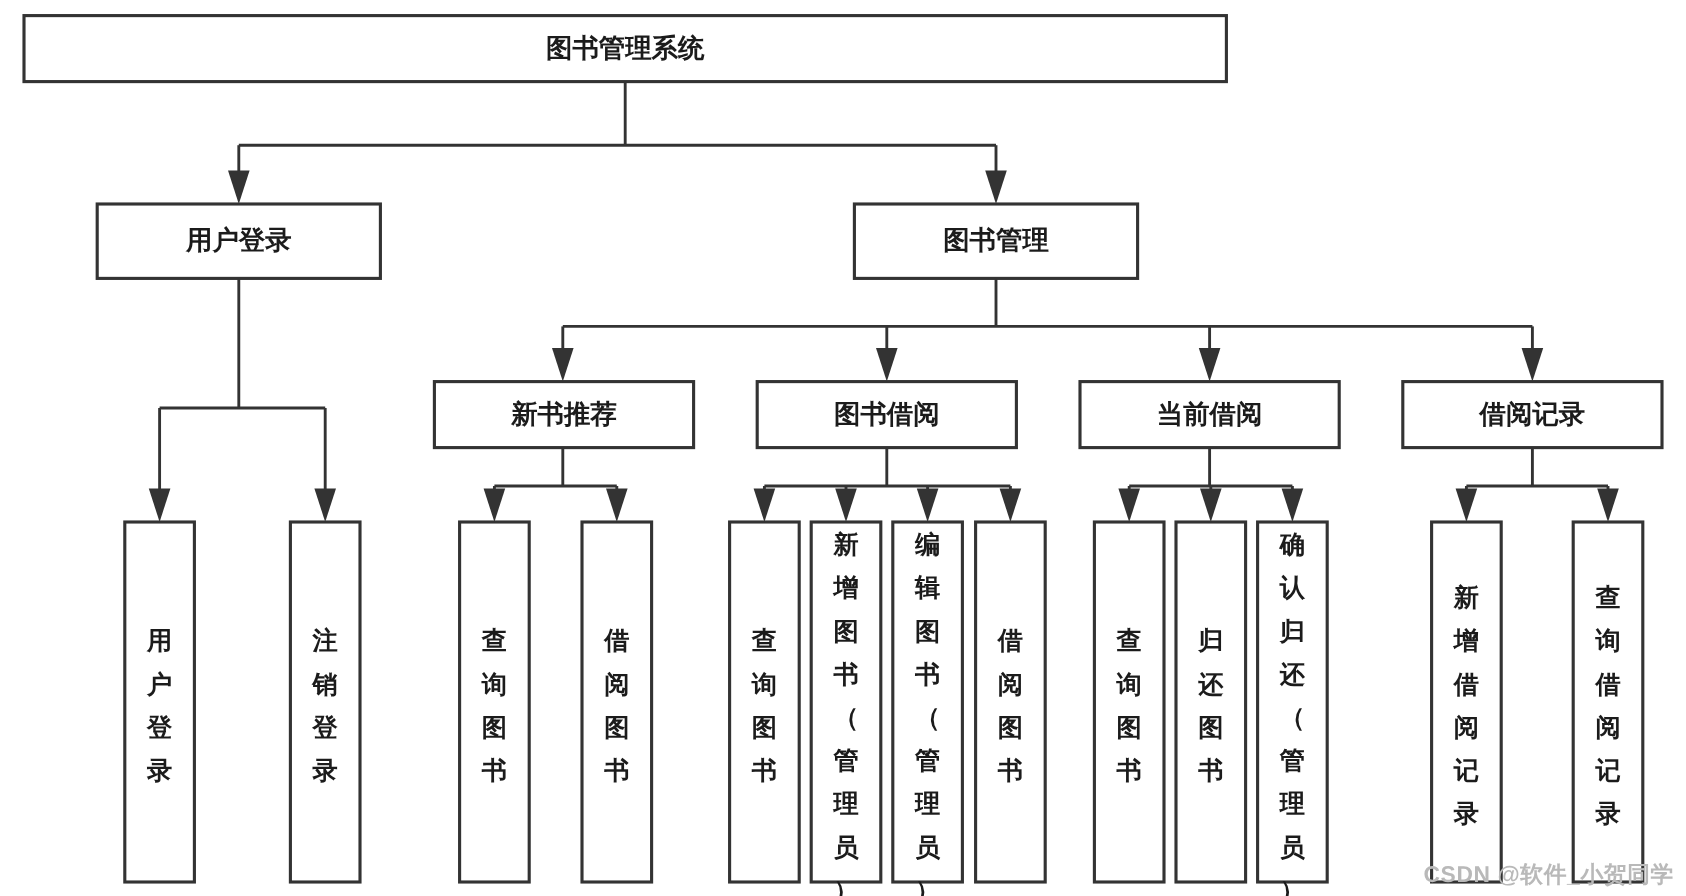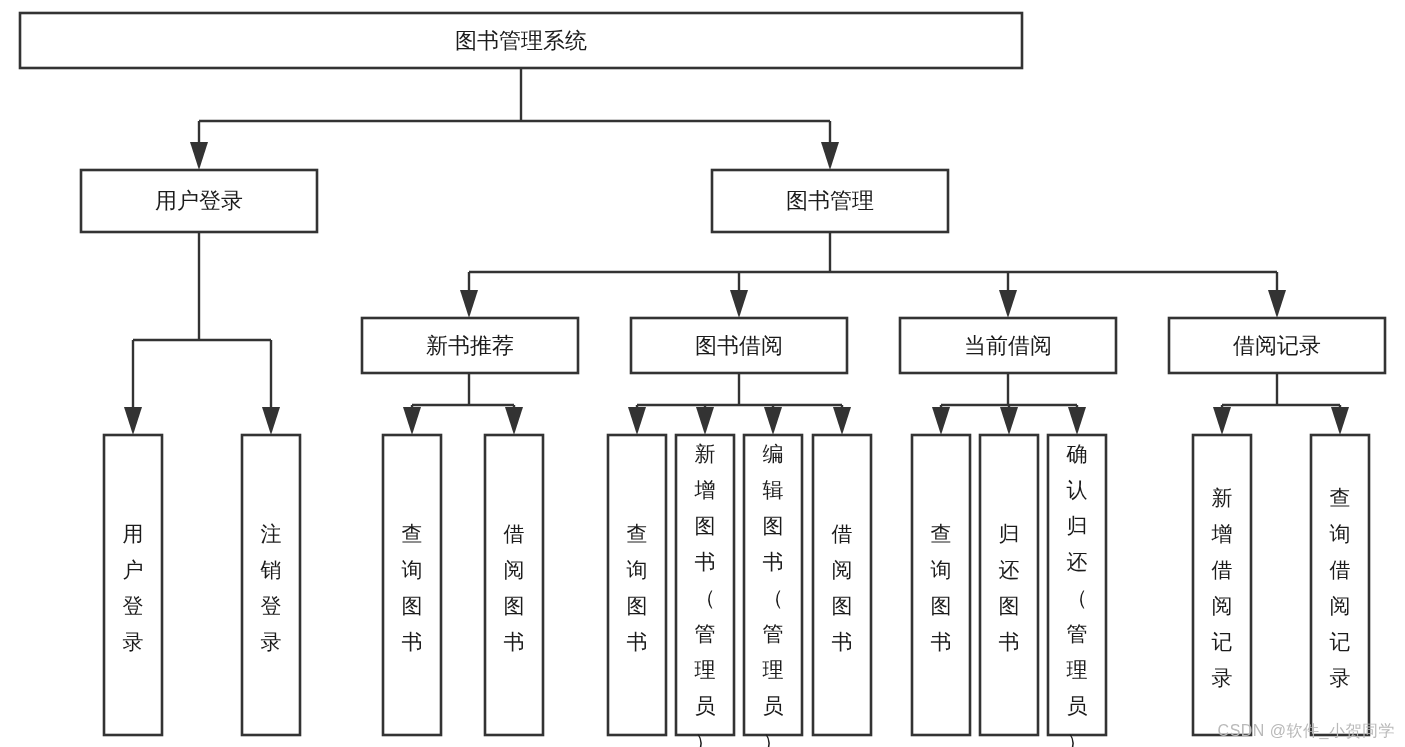--- a/index.html
+++ b/index.html
@@ -11,20 +11,21 @@
     width: 1405px;
     height: 747px;
     font-family: "Liberation Sans", "DejaVu Sans", sans-serif;
     overflow: hidden;
   }
   #diagram-root {
     position: relative;
     width: 1405px;
     height: 747px;
     background: #ffffff;
+    font-weight: bold;
   }
   svg#tree-svg {
     position: absolute;
     top: 0;
     left: 0;
     width: 1405px;
     height: 747px;
     display: block;
   }
   .node-box {
@@ -53,21 +54,21 @@
     font-family: "Liberation Sans", "DejaVu Sans", sans-serif;
     font-size: 21px;
     fill: #1b1b1b;
     text-anchor: middle;
   }
   .watermark {
     position: absolute;
     right: 10px;
     bottom: 5px;
     font-family: "Liberation Sans", "DejaVu Sans", sans-serif;
-    font-size: 16px;
+    font-size: 19px;
     color: #b9b9b9;
     letter-spacing: 0.5px;
     white-space: nowrap;
     pointer-events: none;
     margin-left: 24px;
   }
 </style>
 </head>
 <body>
 

